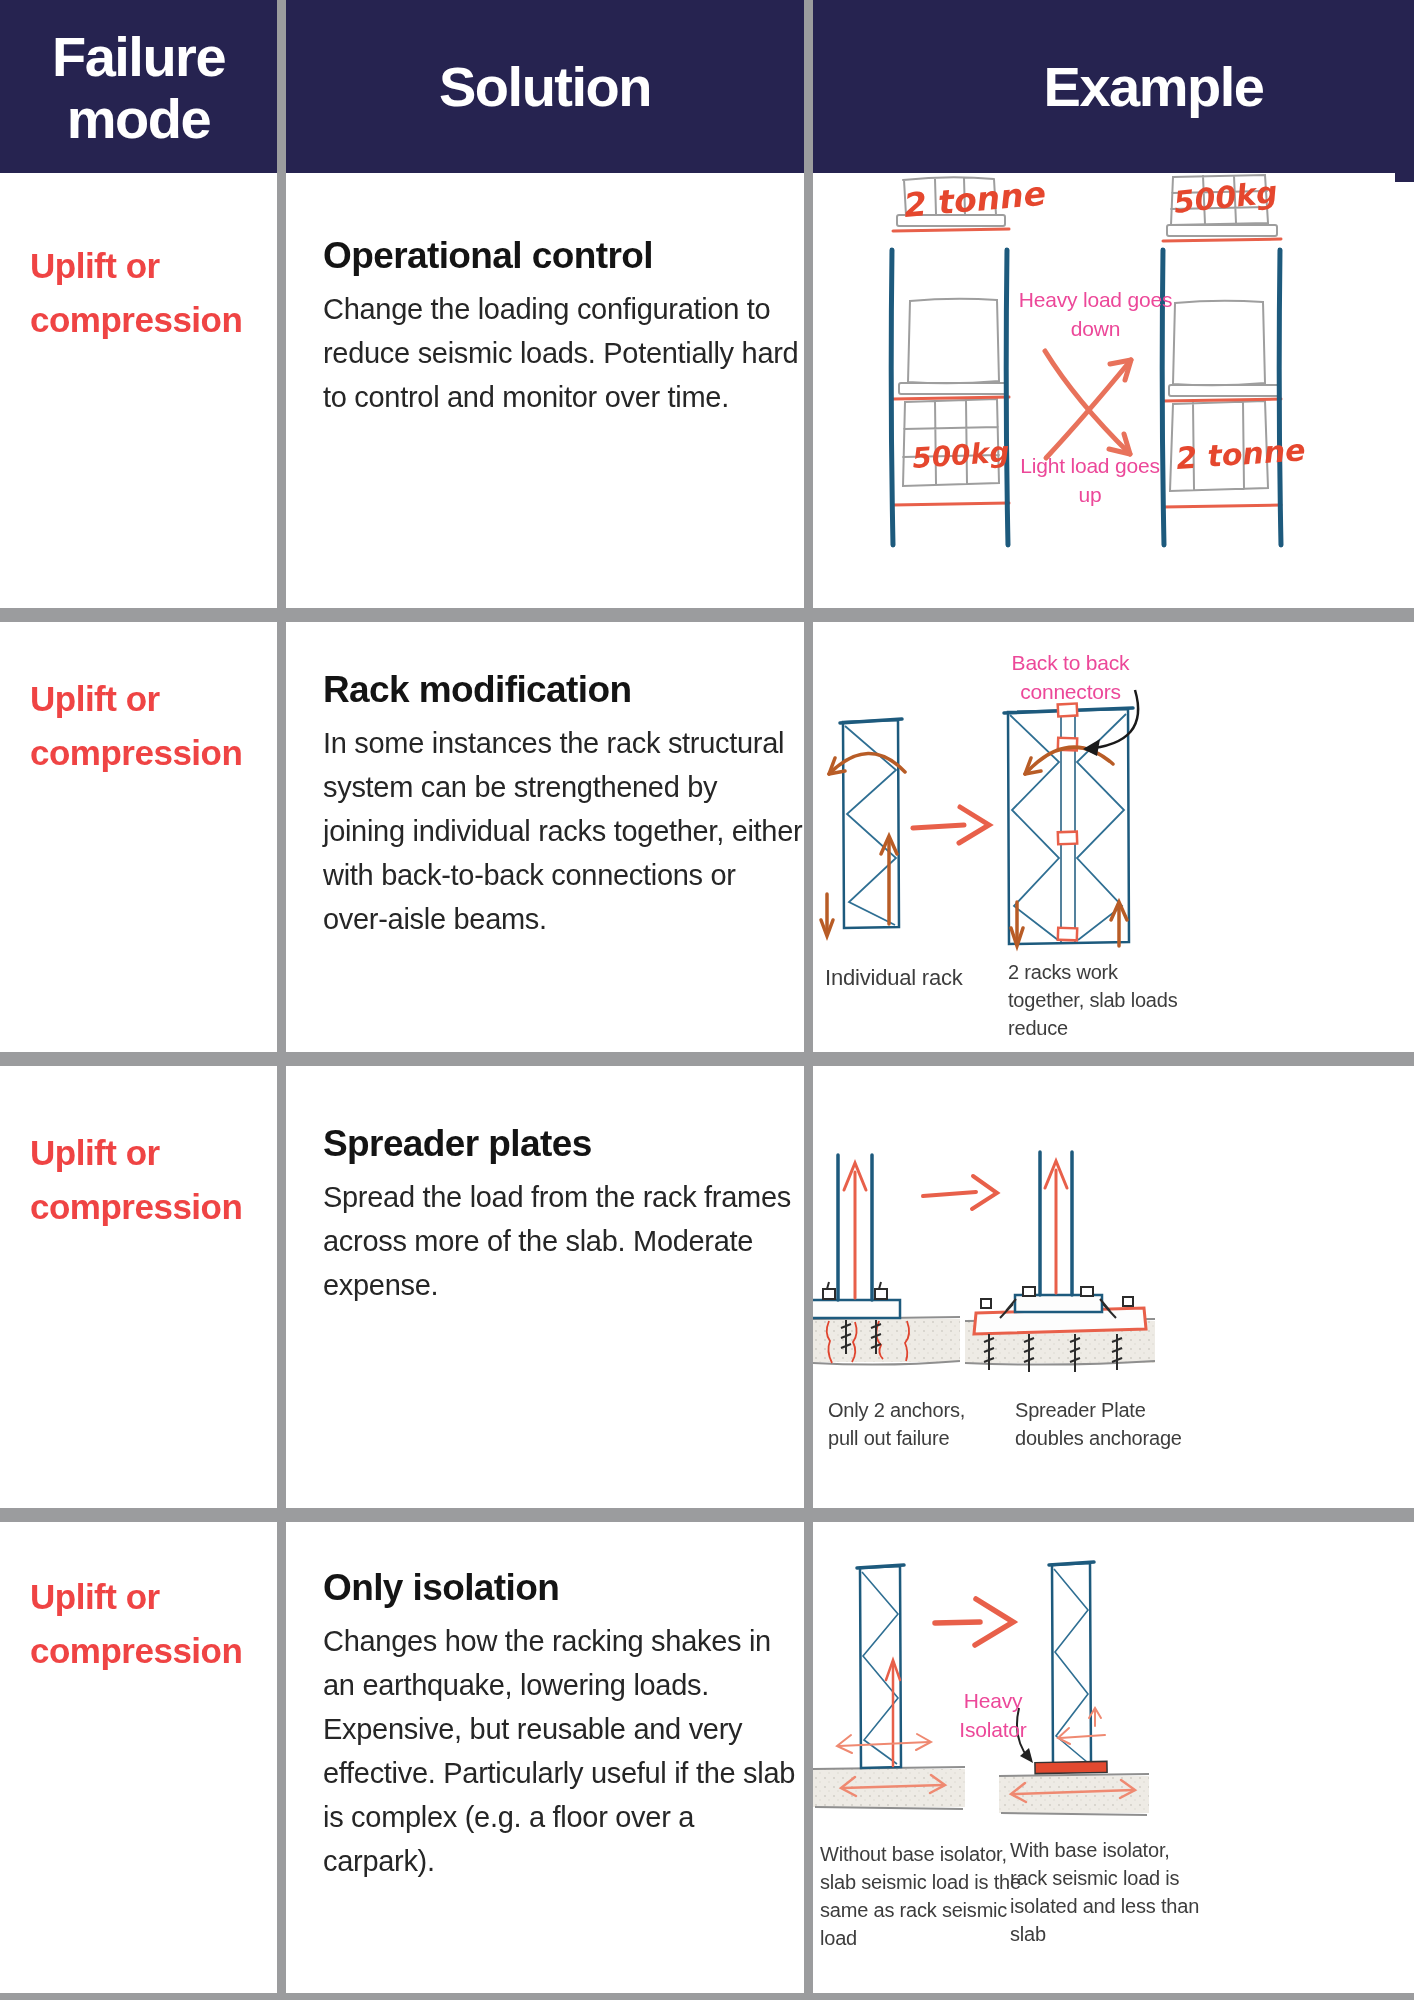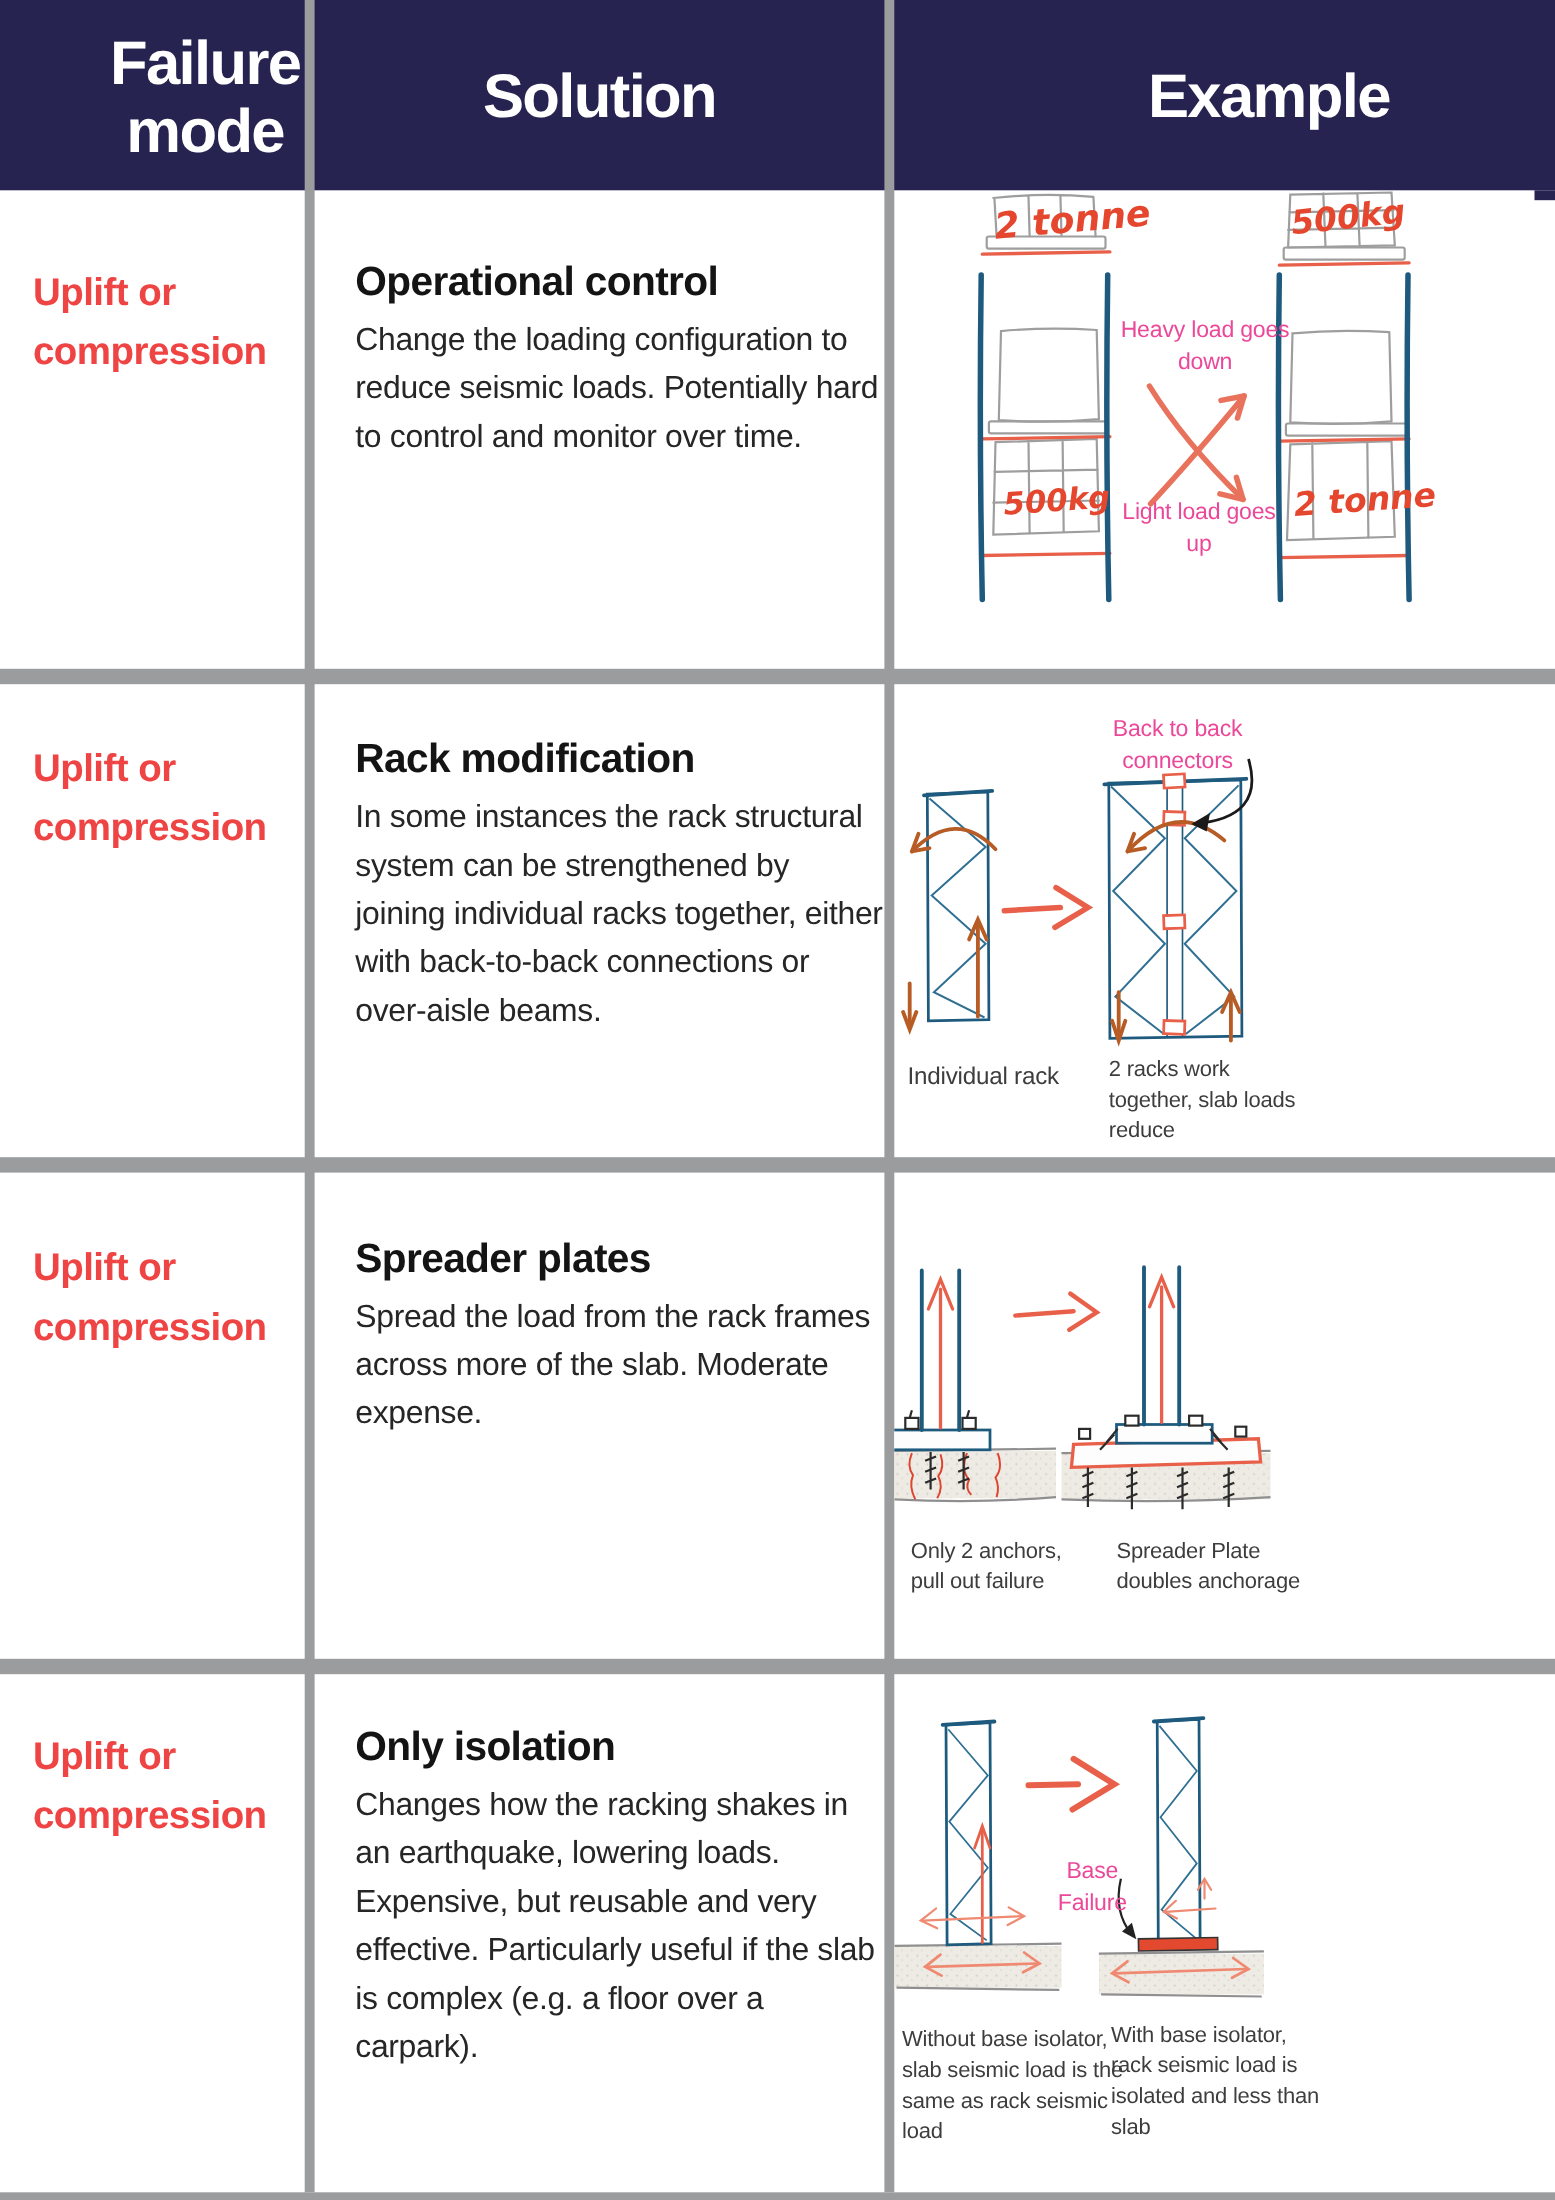--- a/index.html
+++ b/index.html
@@ -28,21 +28,21 @@
   .exlabel{position:absolute;font-size:21px;line-height:29px;color:#ec4899;text-align:center;
            letter-spacing:-0.2px;}
 </style>
 </head>
 <body>
 
 <div class="canvas">
 
   <div class="hdr-band"></div>
   <div class="hdr-notch"></div>
-  <div class="hdr-label" style="left:0;top:26px;width:277px;padding-left:48px;">Failure mode</div>
+  <div class="hdr-label" style="left:0;top:26px;width:277px;">Failure mode</div>
   <div class="hdr-label" style="left:286px;top:56px;width:518px;">Solution</div>
   <div class="hdr-label" style="left:853px;top:56px;width:601px;">Example</div>
 
   <div class="vdiv" style="left:277px;"></div>
   <div class="vdiv" style="left:804px;"></div>
   <div class="hdiv" style="top:608px;"></div>
   <div class="hdiv" style="top:1052px;"></div>
   <div class="hdiv" style="top:1508px;"></div>
   <div class="botbar"></div>
 
@@ -305,18 +305,18 @@
           <path d="M276,196 L282,186 L288,196"></path>
         <path d="M247,216 L292,213"></path>
           <path d="M256,206 L245,216 L257,222"></path>
       </g>
 
       <path d="M206,186 Q199,216 216,237" stroke="#222222" stroke-width="2" fill="none"></path>
       <path d="M220,241 L207,234 L216,226 Z" fill="#222222"></path>
 
       <rect x="222" y="240" width="72" height="11" fill="#e2492f" stroke="#333333" stroke-width="1.5" transform="rotate(-1 258 245)"></rect>
     </svg>
-    <div class="exlabel" style="left:130px;top:164px;width:100px;">Base Failure</div>
+    <div class="exlabel" style="left:130px;top:164px;width:100px;">Heavy Isolator</div>
     <div class="cap" style="left:7px;top:318px;width:205px;">Without base isolator, slab seismic load is the same as rack seismic load</div>
     <div class="cap" style="left:197px;top:314px;width:195px;">With base isolator, rack seismic load is isolated and less than slab</div>
   </div>
 
 </div>
 
 </body></html>

